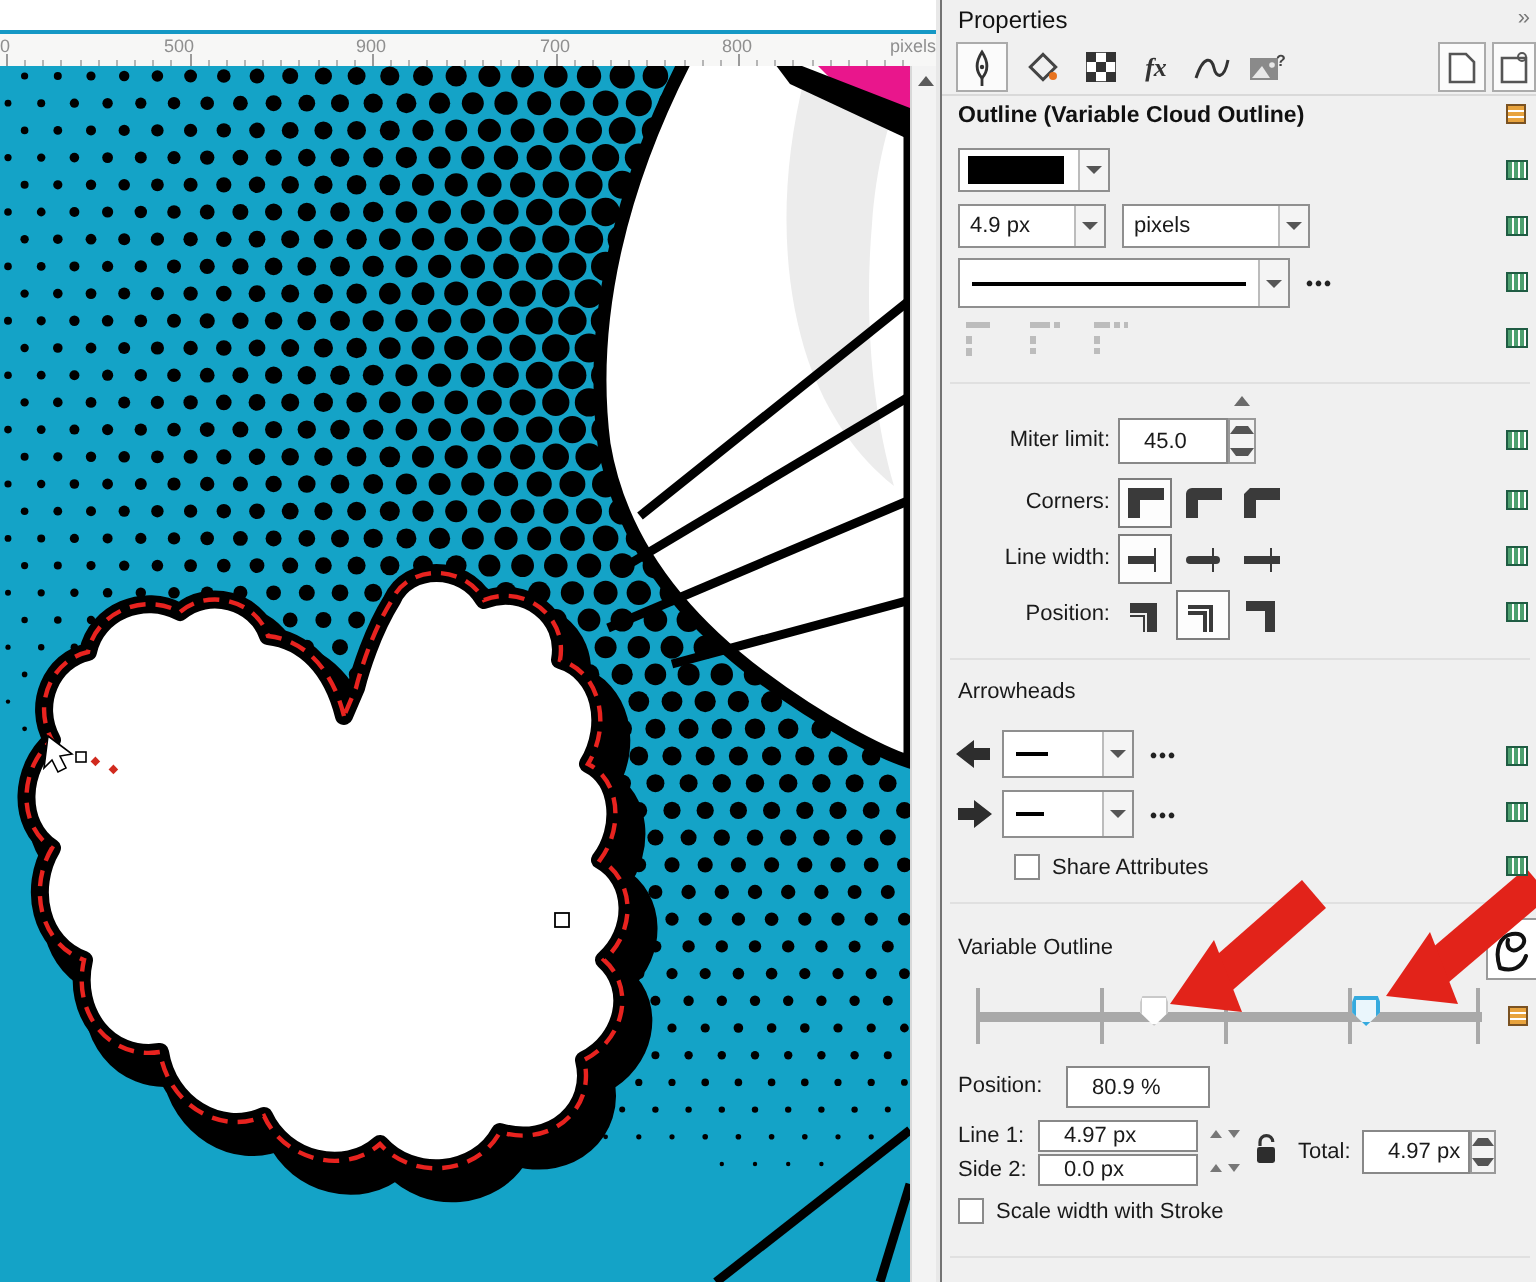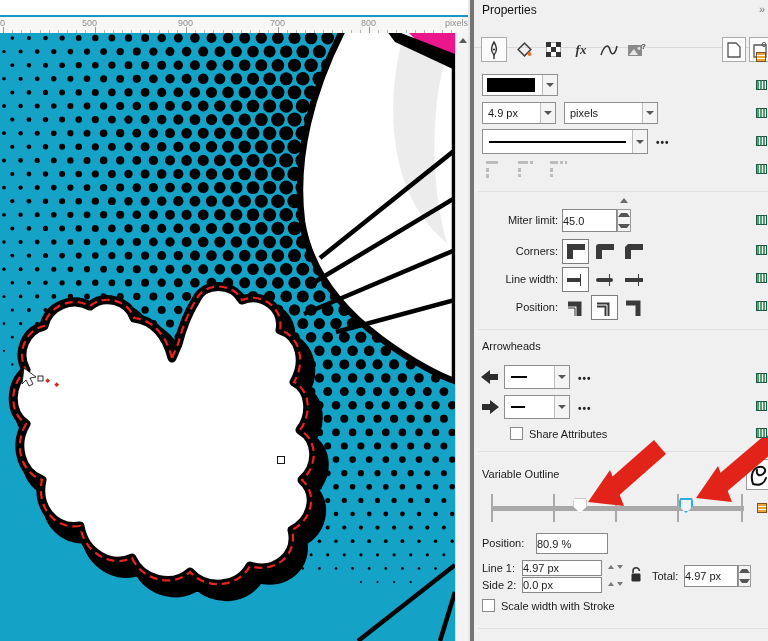--- a/index.html
+++ b/index.html
@@ -17,34 +17,34 @@
   .tick.minor { height:3px; }
   #drawing { position:absolute; left:0; top:33px; }
   #vscroll { position:absolute; left:455px; top:33px; width:13px; height:608px;
     background:#f3f3f3; border-left:1px solid #d8d8d8; }
   #vscroll .up-arrow { position:absolute; left:3px; top:5px; width:0; height:0;
     border-left:4px solid transparent; border-right:4px solid transparent; border-bottom:5px solid #5a5a5a; }
   #canvas-right-edge { position:absolute; left:468px; top:0; width:2px; height:641px; background:#e8e8e8; }
 
   
   #panel { position:absolute; left:470px; top:0; width:298px; height:641px;
-    background:#f0f0f0; border-left:4px solid #737373; font-size:11px; color:#1a1a1a; }
+    background:#f0f0f0; border-left:1px solid #737373; font-size:11px; color:#1a1a1a; }
   .abs { position:absolute; }
   #panel-header-title { left:8px; top:3px; font-size:12px; color:#111; }
   #panel-collapse { right:5px; top:3px; color:#777; font-size:11px; letter-spacing:-2px; }
   #panel-toolbar { left:0; top:19px; width:298px; height:29px; border-bottom:1px solid #d9d9d9; }
-  .tool-btn { position:absolute; top:18px; width:26px; height:25px; display:flex; align-items:center; justify-content:center; }
+  .tool-btn { position:absolute; top:2px; width:26px; height:25px; display:flex; align-items:center; justify-content:center; }
   .tool-btn.selected { background:#fbfbfb; border:1px solid #ababab; }
   .fx-glyph { font-style:italic; font-weight:bold; font-size:13px; color:#333; font-family:"Liberation Serif", serif; }
 
   .section-heading { font-weight:bold; font-size:11.5px; color:#111; }
   .sep { position:absolute; left:4px; width:290px; height:1px; background:#e0e0e0; }
 
   .field { position:absolute; background:#fff; border:1px solid #888; font-size:11px;
-    color:#1a1a1a; display:flex; align-items:center; padding-left:0; overflow:hidden; }
+    color:#1a1a1a; display:flex; align-items:center; padding-left:12px; overflow:hidden; }
   .combo { position:absolute; background:#fff; border:1px solid #8f8f8f; display:flex; align-items:center; }
   .combo .val { flex:1; padding-left:5px; font-size:11px; color:#1a1a1a; }
   .combo .dd { width:15px; align-self:stretch; border-left:1px solid #bcbcbc; background:#f4f4f4;
     display:flex; align-items:center; justify-content:center; }
   .dd-tri { width:0; height:0; border-left:4px solid transparent; border-right:4px solid transparent; border-top:4px solid #555; }
   .swatch-black { width:48px; height:14px; background:#000; margin-left:4px; }
   .line-sample { flex:1; height:2px; background:#000; margin:0 6px; }
   .ellipsis-btn { position:absolute; font-size:10px; letter-spacing:1px; color:#222; font-weight:bold; }
   .spinner { position:absolute; width:14px; background:#f4f4f4; border:1px solid #999;
     display:flex; flex-direction:column; }
@@ -1288,20 +1288,21 @@
         </svg>
       </div>
       <div class="tool-btn selected" style="left:275px;width:22px">
         <svg width="14" height="16" viewBox="0 0 14 16">
           <path d="M1 3 H13 V15 H1 Z" fill="#fff" stroke="#555" stroke-width="1.3"></path>
           <circle cx="11" cy="2.5" r="2" fill="none" stroke="#555" stroke-width="1"></circle>
         </svg>
       </div>
     </div>
 
+    <div class="abs section-heading" style="left:8px; top:52px">Outline (Variable Cloud Outline)</div>
 
     <div class="combo" style="left:8px; top:74px; width:76px; height:22px">
       <div class="swatch-black"></div>
       <div style="flex:1"></div>
       <div class="dd">
           <div class="dd-tri"></div>
         </div>
     </div>
 
     <div class="combo" style="left:8px; top:102px; width:74px; height:22px">

